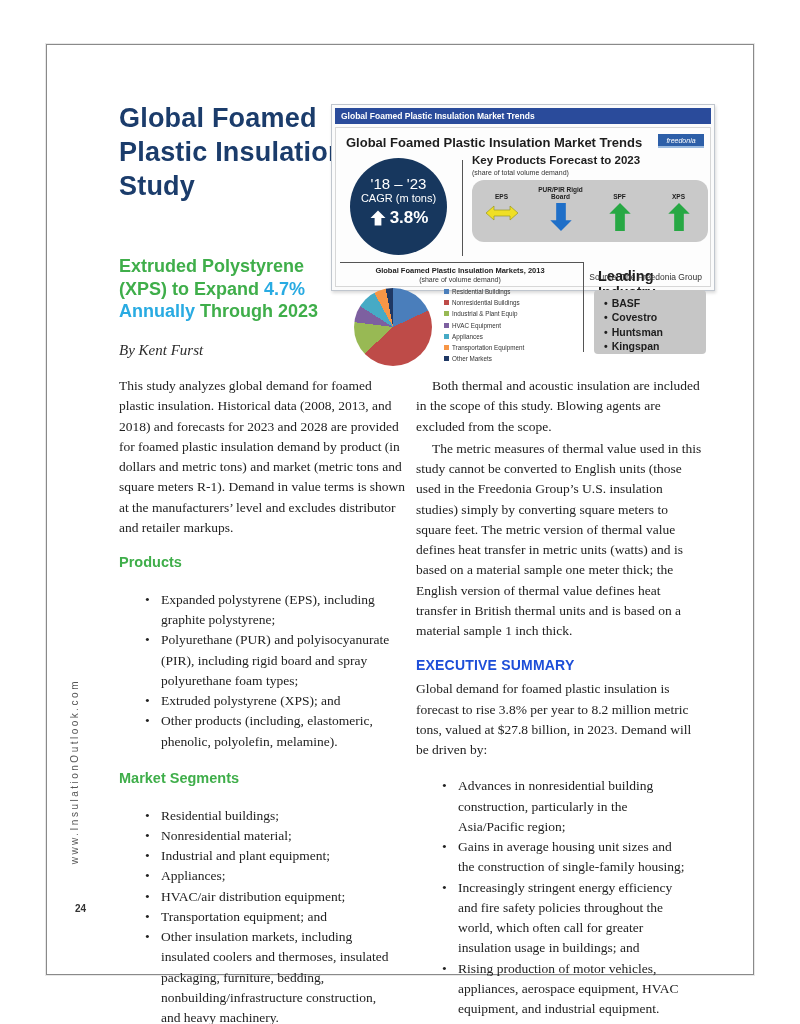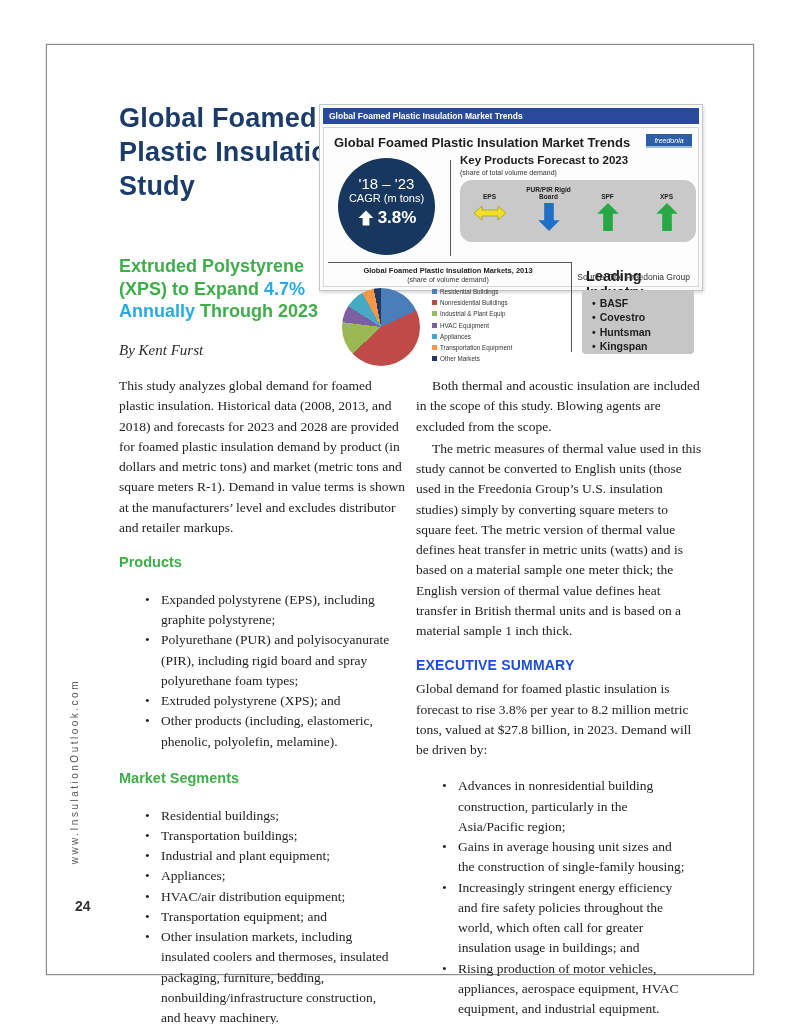--- a/index.html
+++ b/index.html
@@ -8,21 +8,21 @@
   .page { position:absolute; left:46px; top:44px; width:708px; height:931px; background:#fff; border:1px solid #8a8a8a; box-shadow:0 0 0 1px #e8e8e8; }
 
   
   .title-block { position:absolute; left:72px; top:56px; width:230px; }
   .article-title { font-size:27px; font-weight:bold; color:#1b3c6b; line-height:1.26; letter-spacing:0.2px; }
   .subtitle { position:absolute; left:72px; top:210px; width:200px; font-size:18px; font-weight:bold; line-height:1.25; color:#3fae4a; }
   .subtitle .hl { color:#29abe2; }
   .byline { position:absolute; left:72px; top:297px; font-family:"Liberation Serif", serif; font-style:italic; font-size:15px; color:#2b2b2b; }
 
   
-  .info { position:absolute; left:272px; top:59px; width:384px; height:187px; background:#fbfbfb; border:1px solid #c0c6ce; box-shadow:1px 2px 3px rgba(0,0,0,0.15); }
+  .info { position:absolute; left:284px; top:59px; width:384px; height:187px; background:#fbfbfb; border:1px solid #c0c6ce; box-shadow:1px 2px 3px rgba(0,0,0,0.15); }
   .info-bar { position:absolute; left:3px; top:3px; right:3px; height:16px; background:#2a4b9b; color:#fff; font-size:8.5px; font-weight:bold; line-height:16px; padding-left:6px; }
   .slide { position:absolute; left:3px; top:22px; right:3px; bottom:3px; background:#fdfdfd; border:1px solid #d7d7d7; }
   .slide-title { position:absolute; left:10px; top:7px; font-size:13px; font-weight:bold; color:#1d1d1d; }
   .logo { position:absolute; right:6px; top:6px; width:46px; height:14px; background:#2d5fa8; border-bottom:2px solid #9dbce0; color:#fff; font-size:7px; font-style:italic; text-align:center; line-height:13px; }
 
   .cagr-circle { position:absolute; left:14px; top:30px; width:97px; height:97px; border-radius:50%; background:#17375e; color:#fff; text-align:center; }
   .cagr-period { margin-top:17px; font-size:15px; }
   .cagr-label { font-size:11px; }
   .cagr-row { display:flex; align-items:center; justify-content:center; margin-top:4px; gap:3px; }
   .cagr-value { font-size:17px; font-weight:bold; }
@@ -62,21 +62,21 @@
   .para { margin:0 0 2px 0; }
   .para.indent { text-indent:16px; }
   .sec-head { font-family:"Liberation Sans", sans-serif; font-size:14.5px; font-weight:bold; color:#3fae4a; margin:14px 0 3px 0; }
   .exec-head { font-family:"Liberation Sans", sans-serif; font-size:14px; font-weight:bold; color:#1d4ed8; margin:14px 0 3px 0; letter-spacing:0.2px; }
   ul.blist { list-style:none; margin:16px; padding:0; }
   ul.blist li { position:relative; padding-left:26px; }
   ul.blist li::before { content:"\2022"; position:absolute; left:10px; color:#222; }
 
   
   .side-url { position:absolute; left:22px; bottom:110px; writing-mode:vertical-rl; transform:rotate(180deg); font-size:10px; letter-spacing:2.5px; color:#555; }
-  .page-num { position:absolute; left:28px; bottom:60px; font-size:14px; font-weight:bold; color:#333; }
+  .page-num { position:absolute; left:28px; bottom:60px; font-size:10px; font-weight:bold; color:#333; }
 </style>
 </head>
 <body>
 
 <div class="canvas">
   <div class="page">
 
     <div class="title-block">
       <div class="article-title">Global Foamed Plastic Insulation Study</div>
     </div>
@@ -195,21 +195,21 @@
       <div class="sec-head">Products</div>
       <ul class="blist">
         <li>Expanded polystyrene (EPS), including graphite polystyrene;</li>
         <li>Polyurethane (PUR) and polyisocyanurate (PIR), including rigid board and spray polyurethane foam types;</li>
         <li>Extruded polystyrene (XPS); and</li>
         <li>Other products (including, elastomeric, phenolic, polyolefin, melamine).</li>
       </ul>
       <div class="sec-head">Market Segments</div>
       <ul class="blist">
         <li>Residential buildings;</li>
-        <li>Transportation buildings;</li>
+        <li>Nonresidential material;</li>
         <li>Industrial and plant equipment;</li>
         <li>Appliances;</li>
         <li>HVAC/air distribution equipment;</li>
         <li>Transportation equipment; and</li>
         <li>Other insulation markets, including insulated coolers and thermoses, insulated packaging, furniture, bedding, nonbuilding/infrastructure construction, and heavy machinery.</li>
       </ul>
     </div>
 
     <div class="col col-right">
       <p class="para indent">Both thermal and acoustic insulation are included in the scope of this study. Blowing agents are excluded from the scope.</p>

